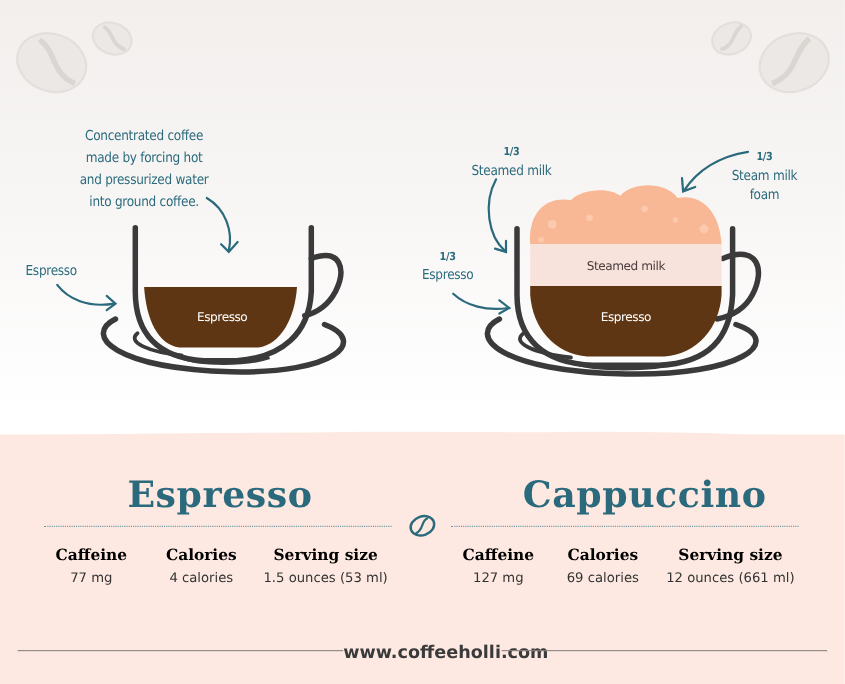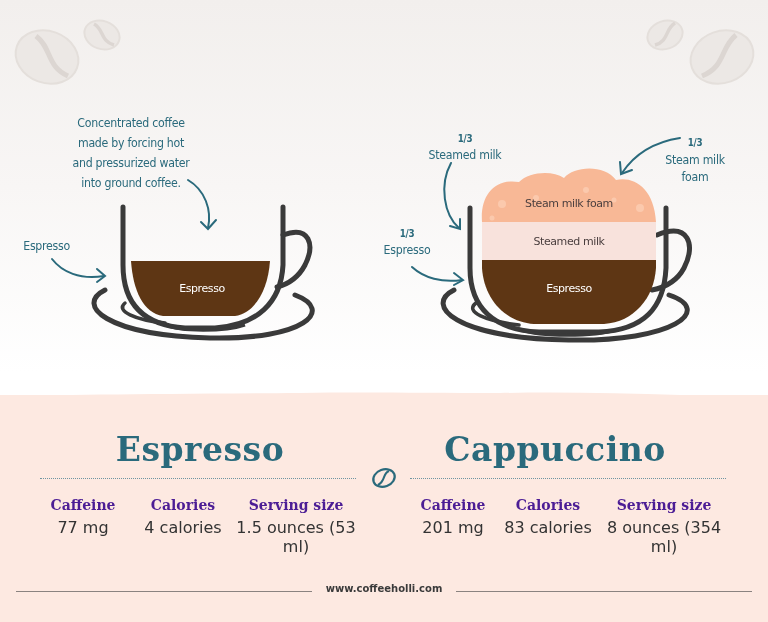--- a/index.html
+++ b/index.html
@@ -48,31 +48,31 @@
   .dots {
     position: absolute; height: 0;
     border-top: 1.5px dotted #6f95a1;
   }
   .stat {
     position: absolute; text-align: center;
   }
   .stat-label {
     display: block;
     font-family: "DejaVu Serif", serif; font-weight: bold;
-    font-size: 14px; color: #4c1d95;
+    font-size: 14px; color: #000000;
   }
   .stat-value {
     display: block; margin-top: 5px;
     font-family: "DejaVu Sans", sans-serif;
-    font-size: 16px; color: #333;
+    font-size: 12px; color: #333;
   }
   .footer-line { position: absolute; top: 591px; height: 1px; background: #8a8380; }
   .footer-text {
     position: absolute; top: 583px; left: 312px; width: 144px; text-align: center;
-    font-family: "DejaVu Sans", sans-serif; font-weight: bold; font-size: 10px; color: #3a3a3a;
+    font-family: "DejaVu Sans", sans-serif; font-weight: bold; font-size: 16px; color: #3a3a3a;
   }
 </style>
 </head>
 <body>
 
 <svg class="bean" style="left:12px;top:26px" width="72" height="62" viewBox="0 0 72 62">
   <ellipse cx="35" cy="31" rx="32" ry="26" fill="#ece8e5" stroke="#e4dfdb" stroke-width="2" transform="rotate(20 35 31)"></ellipse>
   <path d="M24 10 C 40 22, 34 40, 56 50" stroke="#dcd6d2" stroke-width="5" fill="none"></path>
 </svg>
 <svg class="bean" style="left:82px;top:17px" width="42" height="36" viewBox="0 0 42 36">
@@ -163,21 +163,20 @@
       <circle cx="180" cy="40" r="2.5" fill="#fbc9ad"></circle>
       <circle cx="58" cy="58" r="2.5" fill="#fbc9ad"></circle>
 
     <rect x="48" y="62" width="174" height="38" fill="#f8e2dc"></rect>
 
     <path d="M 48 100 L 222 100 L 222 108 C 220 138, 200 162, 170 164 L 100 164 C 70 162, 50 138, 48 108 Z" fill="#5e3614"></path>
 
     <path d="M 36 48 L 36 108 C 36 148, 60 170, 105 172 L 165 172 C 210 170, 230 148, 232 108 L 232 48" fill="none" stroke="#3a3a3a" stroke-width="5" stroke-linecap="round"></path>
     <path d="M 88 170 C 105 177, 160 177, 182 170" fill="none" stroke="#3a3a3a" stroke-width="3"></path>
   </svg>
-  <div class="layer-label" style="top:37px;left:0;color:#4a3e3e;">Steam milk foam</div>
   <div class="layer-label" style="top:75px;left:0;color:#4a3e3e;">Steamed milk</div>
   <div class="layer-label" style="top:122px;left:0;color:#fff;">Espresso</div>
 </div>
 
 <svg class="abs" style="left:0;top:384px" width="768" height="14" viewBox="0 0 768 14">
   <path d="M0 13 L0 12 C 60 11, 150 10, 300 9 C 360 8, 420 9, 500 9 C 560 8, 620 9, 680 11 C 720 12, 750 12, 768 13 L768 14 L0 14 Z" fill="#fde9e1"></path>
 </svg>
 <div class="panel"></div>
 
 <div class="drink-title" style="left:80px;top:430px;width:240px;">Espresso</div>
@@ -194,31 +193,31 @@
 <div class="stat" style="left:234px;top:497px;width:124px;">
   <span class="stat-label">Serving size</span>
   <span class="stat-value">1.5 ounces (53 ml)</span>
 </div>
 
 <svg class="abs" style="left:371px;top:467px" width="26" height="22" viewBox="0 0 26 22">
   <ellipse cx="13" cy="11" rx="11" ry="8.5" fill="none" stroke="#2a6a7c" stroke-width="2.2" transform="rotate(-20 13 11)"></ellipse>
   <path d="M18 4 C 11 7, 15 14, 7 18" stroke="#2a6a7c" stroke-width="2" fill="none"></path>
 </svg>
 
-<div class="drink-title" style="left:425px;top:430px;width:260px;">Cappuccino</div>
+<div class="drink-title" style="left:456px;top:430px;width:260px;">Cappuccino</div>
 <div class="dots" style="left:410px;top:478px;width:316px;"></div>
 
 <div class="stat" style="left:410px;top:497px;width:86px;">
   <span class="stat-label">Caffeine</span>
-  <span class="stat-value">201 mg</span>
+  <span class="stat-value">127 mg</span>
 </div>
 <div class="stat" style="left:503px;top:497px;width:90px;">
   <span class="stat-label">Calories</span>
-  <span class="stat-value">83 calories</span>
+  <span class="stat-value">69 calories</span>
 </div>
 <div class="stat" style="left:600px;top:497px;width:128px;">
   <span class="stat-label">Serving size</span>
-  <span class="stat-value">8 ounces (354 ml)</span>
+  <span class="stat-value">12 ounces (661 ml)</span>
 </div>
 
 <div class="footer-line" style="left:16px;width:296px;"></div>
 <div class="footer-text">www.coffeeholli.com</div>
 <div class="footer-line" style="left:456px;width:296px;"></div>
 
 </body></html>

